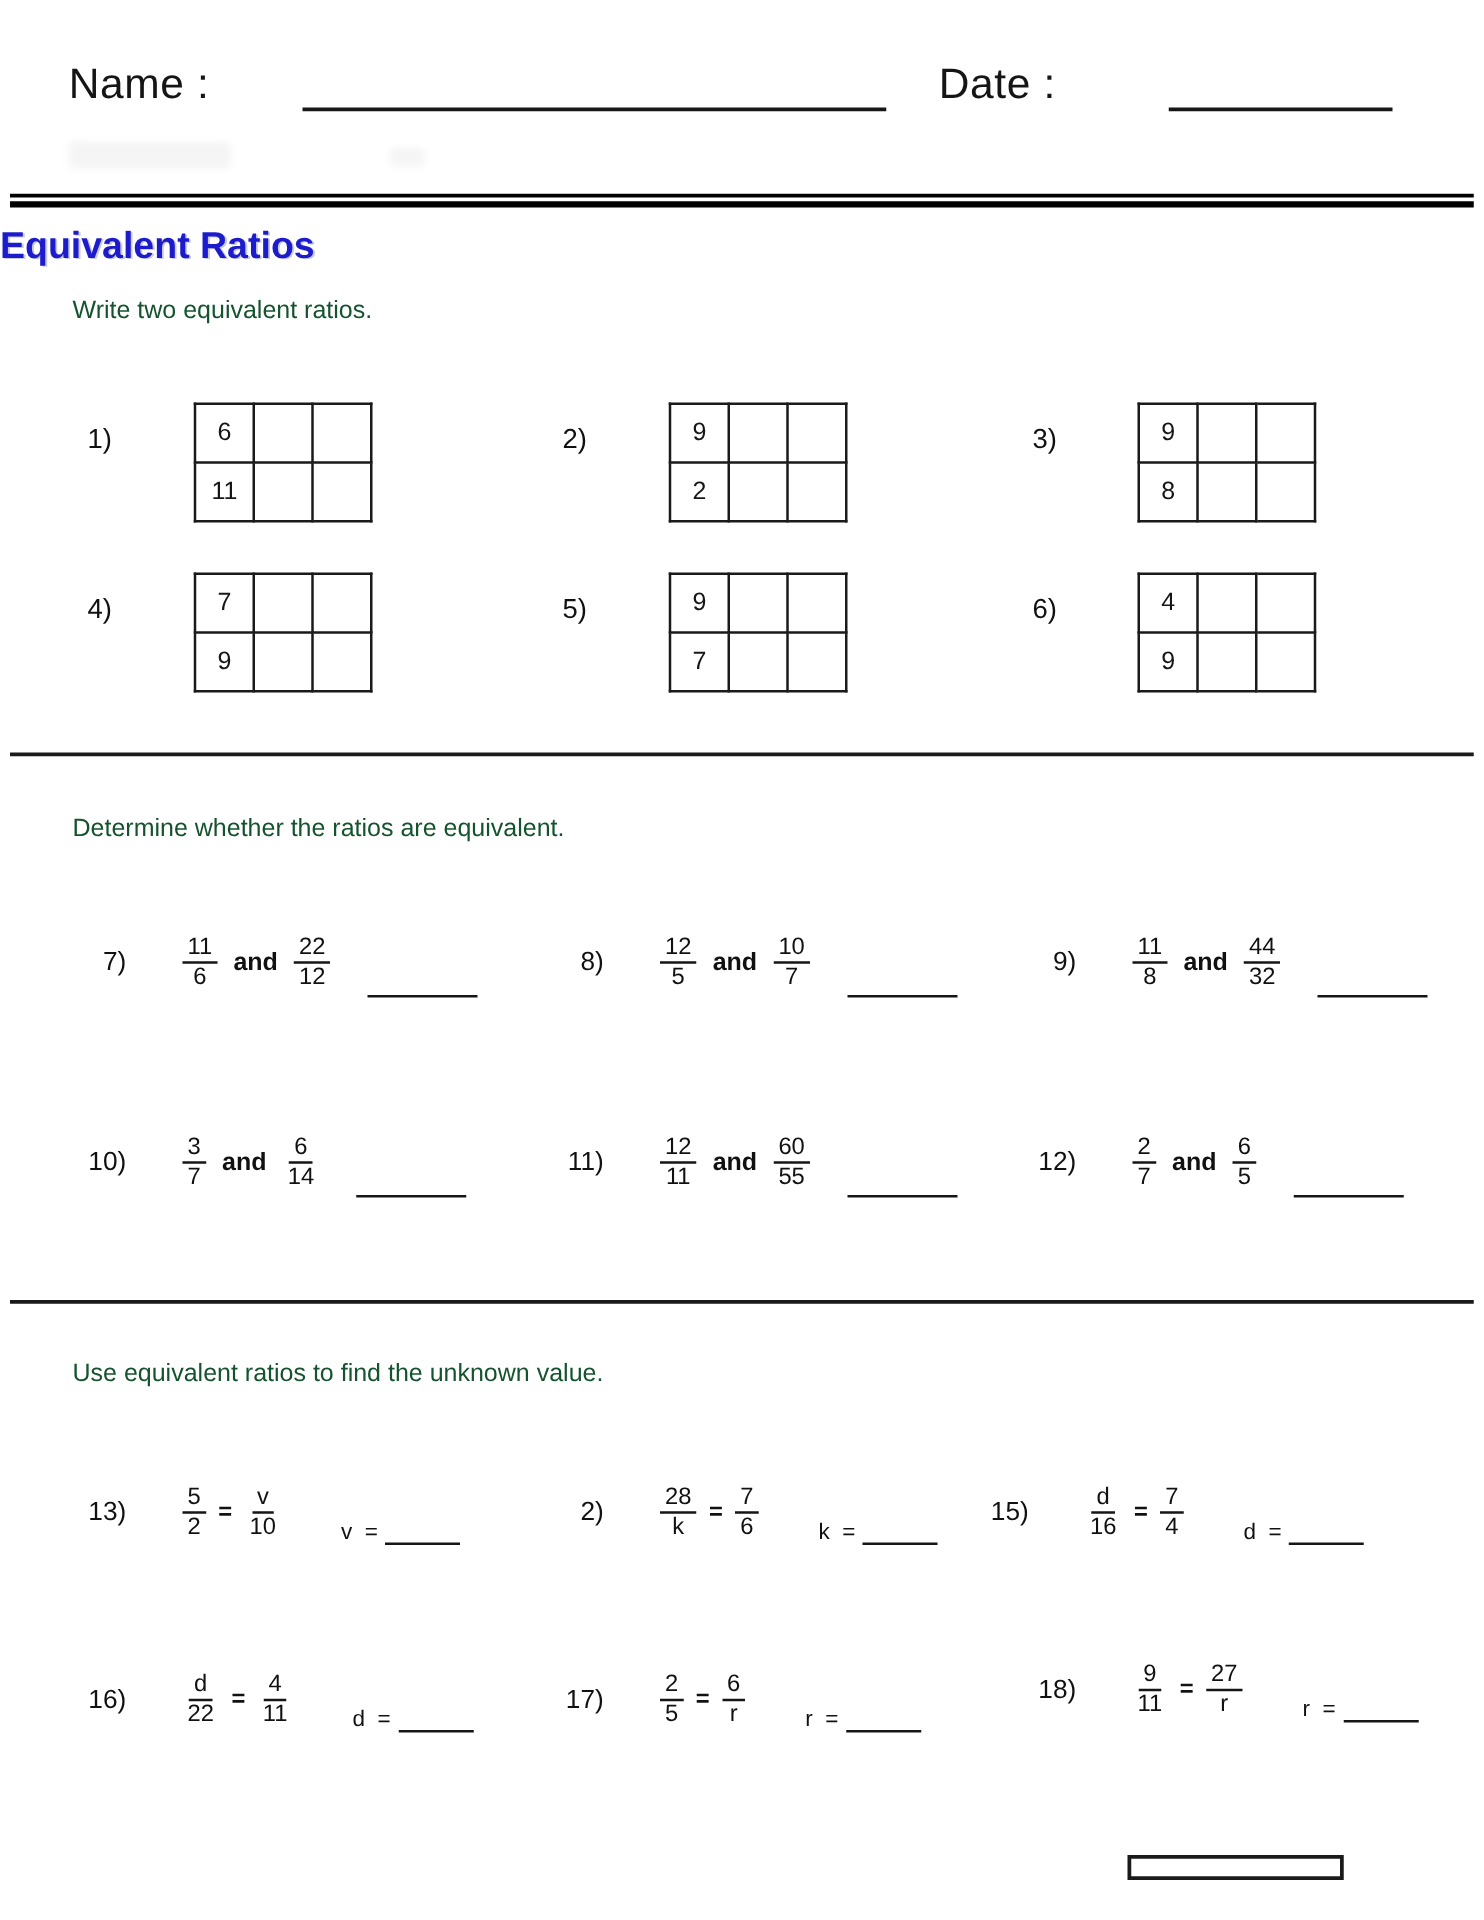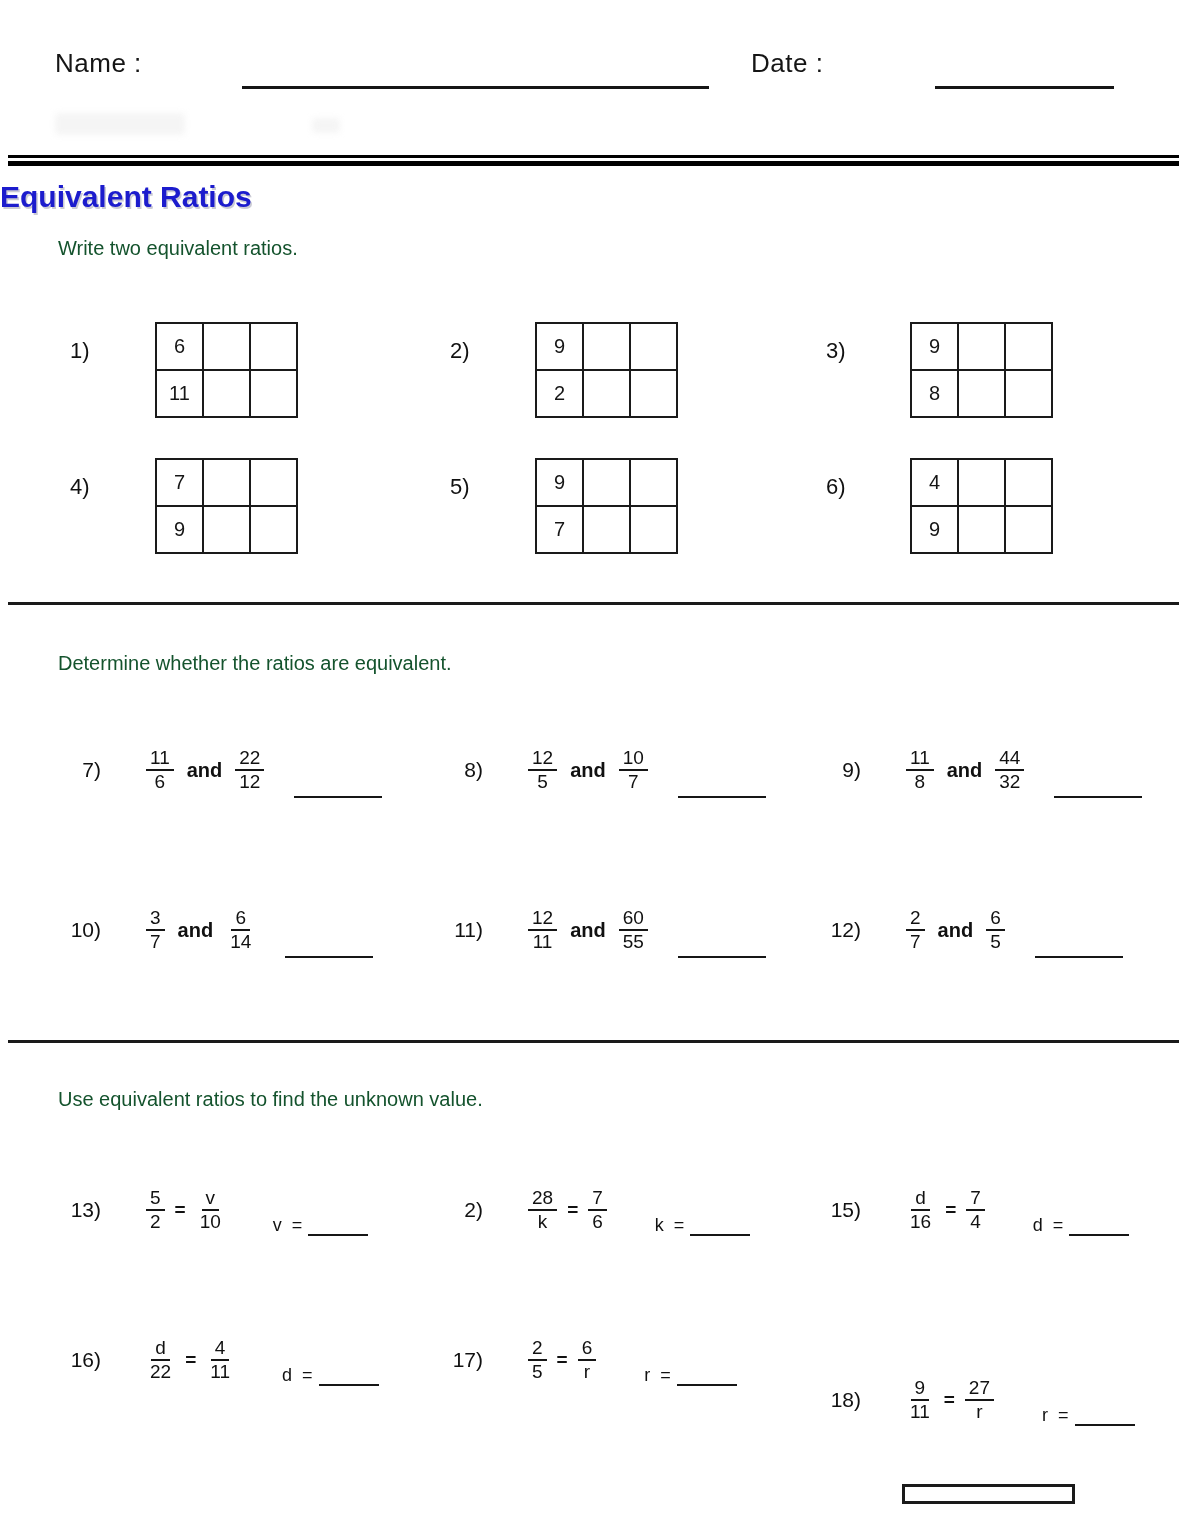--- a/index.html
+++ b/index.html
@@ -7,21 +7,21 @@
     position:relative;
     width:1187px;height:1536px;
     background:#ffffff;
     font-family:"Liberation Sans", sans-serif;
     color:#111111;
     overflow:hidden;
   }
   .abs{position:absolute;}
 
   
-  .hdr-label{font-size:26px;color:#151515;letter-spacing:0.5px;}
+  .hdr-label{font-size:34px;color:#151515;letter-spacing:0.5px;}
   .writeline{position:absolute;height:3px;background:#161616;}
 
   
   .wm{position:absolute;background:#ededed;filter:blur(3px);opacity:.55;border-radius:4px;}
 
   
   .rule-double{
     position:absolute;left:8px;width:1171px;height:11px;
     box-sizing:border-box;background:#ffffff;
     border-top:3px solid #000;border-bottom:5px solid #000;
@@ -299,21 +299,21 @@
     <span class="frac">
         <span class="num">7</span>
         <span class="den">6</span>
       </span>
     <span class="ans">
         <span class="ans-label">k  =</span>
         <span class="blank2"></span>
       </span>
   </div>
 
-  <div class="sprob" style="left:815px;top:1178px">
+  <div class="sprob" style="left:777px;top:1178px">
     <span class="pnum">15)</span>
     <span class="frac">
         <span class="num">d</span>
         <span class="den">16</span>
       </span>
     <span class="eq">=</span>
     <span class="frac">
         <span class="num">7</span>
         <span class="den">4</span>
       </span>
@@ -350,21 +350,21 @@
     <span class="frac">
         <span class="num">6</span>
         <span class="den">r</span>
       </span>
     <span class="ans">
         <span class="ans-label">r  =</span>
         <span class="blank2"></span>
       </span>
   </div>
 
-  <div class="sprob" style="left:815px;top:1368px">
+  <div class="sprob" style="left:815px;top:1320px">
     <span class="pnum">18)</span>
     <span class="frac">
         <span class="num">9</span>
         <span class="den">11</span>
       </span>
     <span class="eq">=</span>
     <span class="frac">
         <span class="num">27</span>
         <span class="den">r</span>
       </span>

